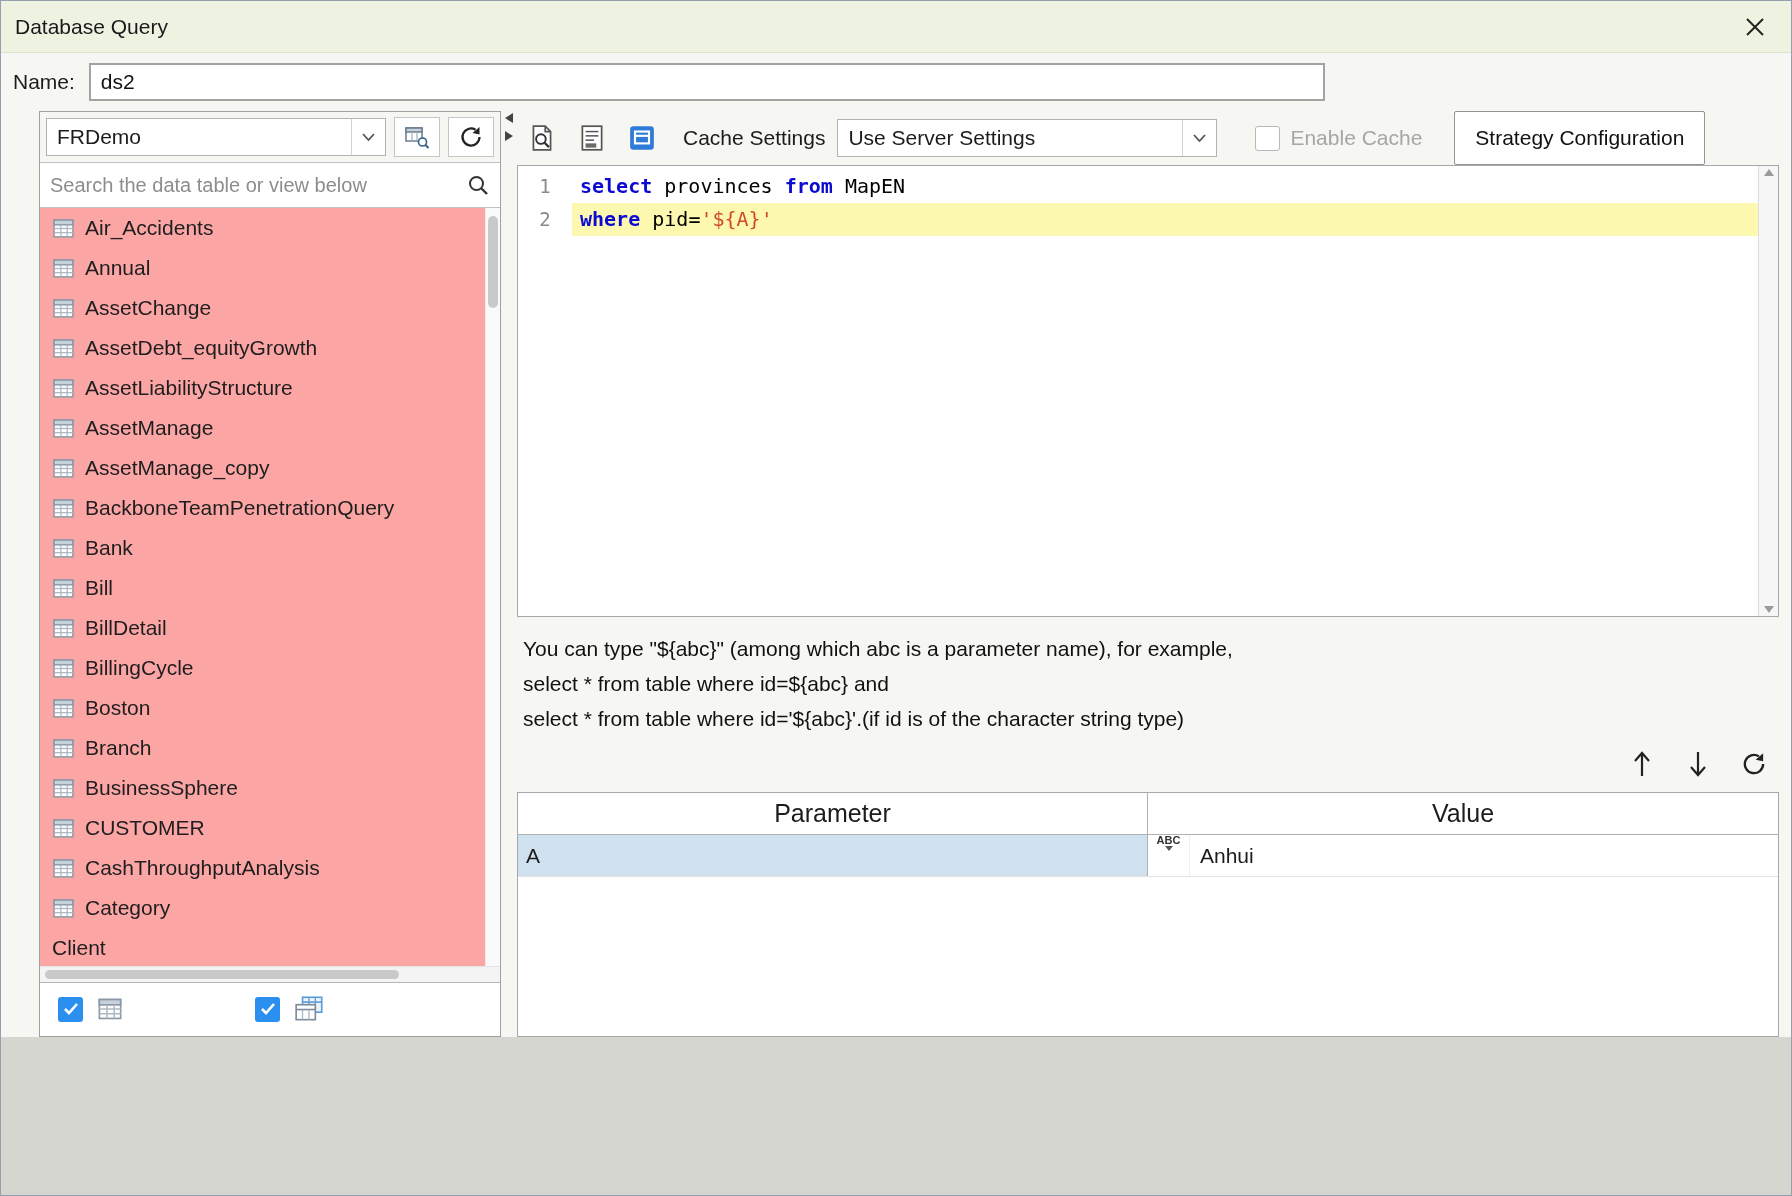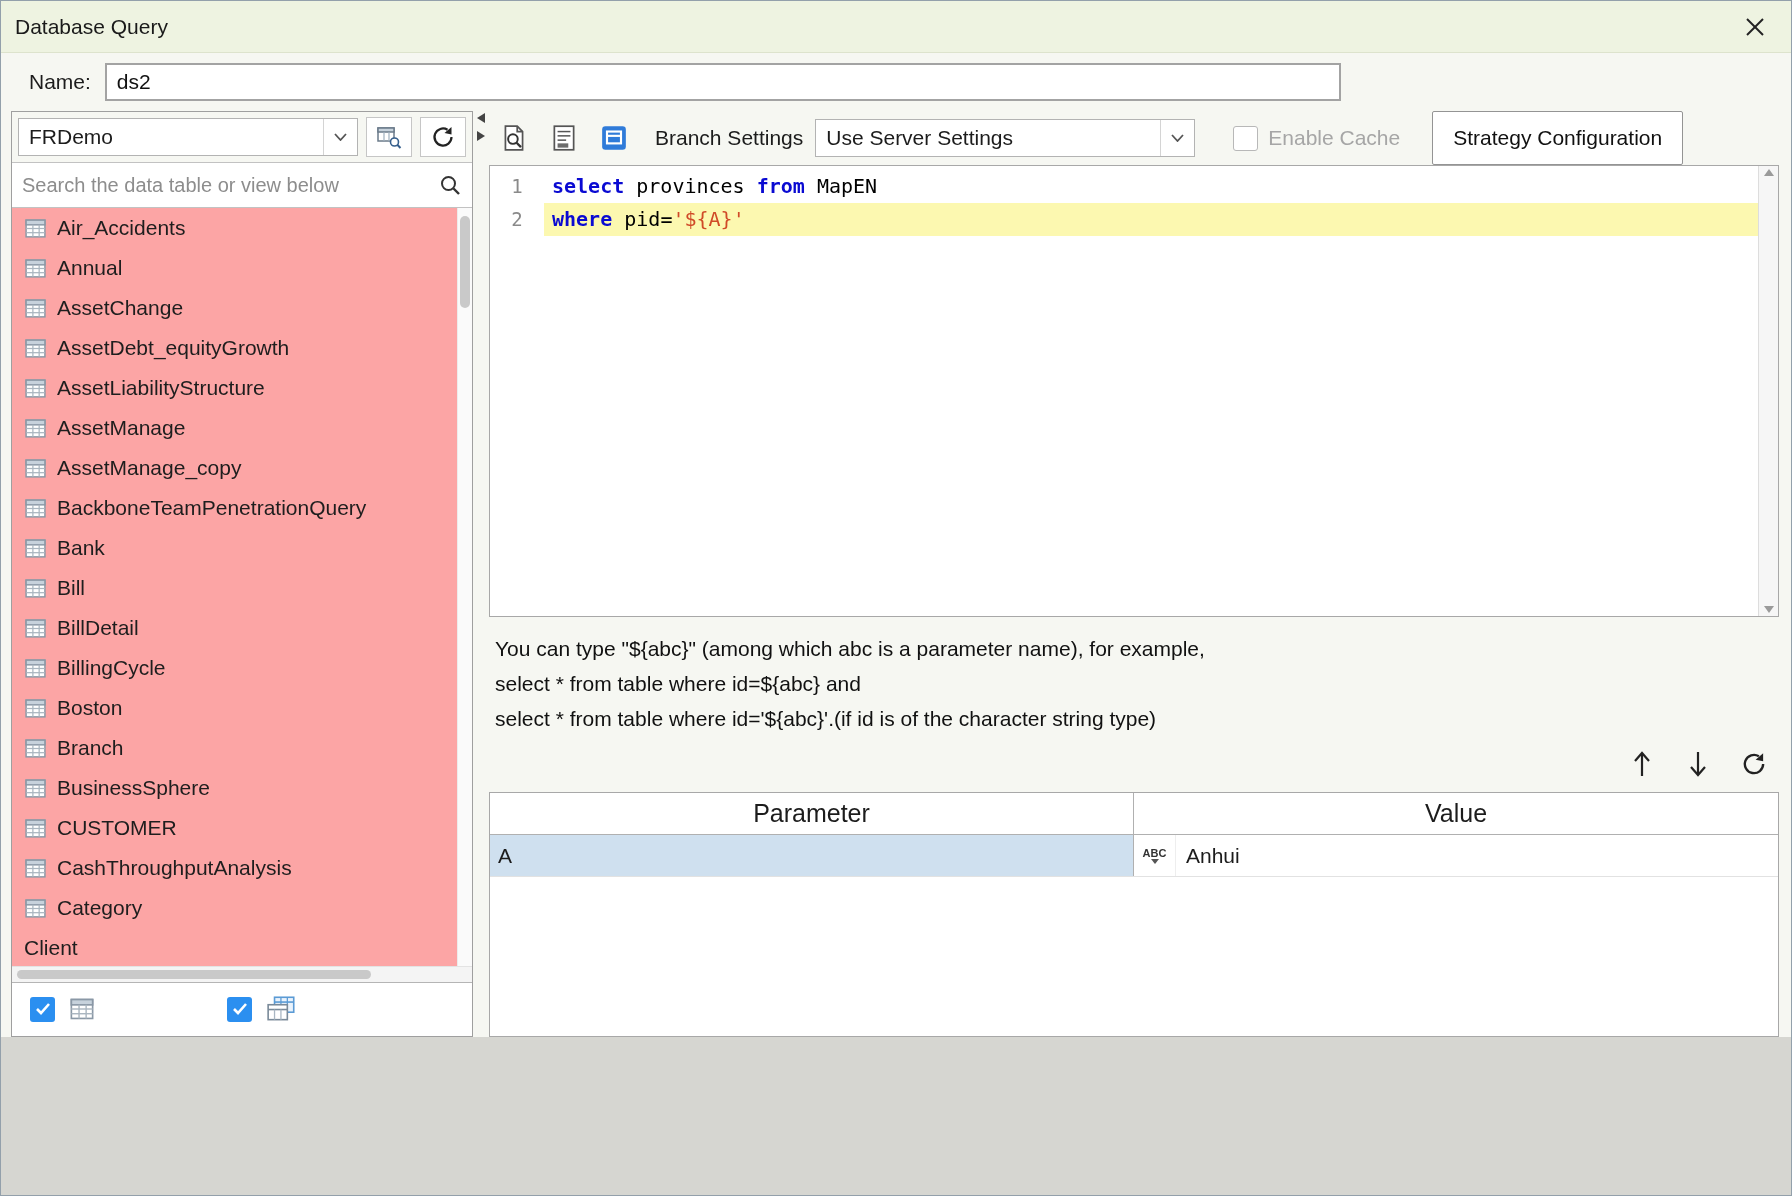--- a/index.html
+++ b/index.html
@@ -27,32 +27,32 @@
   }
   .close-btn {
     margin-left: auto; width: 44px; height: 44px;
     display: flex; align-items: center; justify-content: center;
     cursor: pointer;
   }
   
   .name-row {
     height: 58px; flex: 0 0 58px;
     display: flex; align-items: center;
-    padding: 0 28px; gap: 14px;
+    padding: 0 12px; gap: 14px;
     font-size: 21px;
   }
   .name-row input {
     width: 1236px; height: 38px;
     border: 2px solid #a3a3a3; background: #fff;
     font-family: "Liberation Sans", sans-serif;
     font-size: 21px; padding: 0 10px; color: #111;
     outline: none;
   }
   
-  .body { flex: 1 1 auto; display: flex; padding: 0 12px 0 10px; min-height: 0; }
+  .body { flex: 1 1 auto; display: flex; padding: 0 12px 0 10px; min-height: 0; margin-left: 28px; }
 
   
   .left-panel {
     width: 462px; flex: 0 0 462px;
     border: 1px solid #9f9f9f; background: #fff;
     display: flex; flex-direction: column; min-height: 0;
   }
   .lp-toolbar {
     height: 50px; flex: 0 0 50px;
     background: #f6f7f2;
@@ -214,21 +214,21 @@
   .ph-value { flex: 1; }
   .param-row { height: 42px; flex: 0 0 42px; display: flex; border-bottom: 1px solid #e2e2e2; }
   .pr-name {
     width: 50%; border-right: 1px solid #b0b0b0;
     background: #cfe0ef; display: flex; align-items: center;
     padding-left: 8px; font-size: 21px;
   }
   .pr-value { flex: 1; display: flex; align-items: center; }
   .type-ico {
     width: 42px; height: 100%; display: flex; flex-direction: column;
-    align-items: center; justify-content: center; cursor: pointer;
+    align-items: center; cursor: pointer;
     border-right: 1px solid #eee;
   }
   .tico-txt { font-size: 11px; font-weight: bold; color: #333; line-height: 11px; }
   .pr-value .val-txt { font-size: 21px; padding-left: 10px; }
 
   
   .dlg-footer {
     height: 58px; flex: 0 0 58px;
     display: flex; align-items: center; justify-content: flex-end;
     gap: 20px; padding-right: 16px;
@@ -592,21 +592,21 @@
             <rect x="8" y="19" width="10" height="4" fill="#6b6b6b"></rect>
           </svg>
         </span>
         <span class="tool-ico">
           <svg width="28" height="28" viewBox="0 0 26 26">
             <rect x="2" y="2" width="22" height="22" rx="3" fill="#2f7bd9"></rect>
             <rect x="6.5" y="7" width="13" height="11" fill="none" stroke="#fff" stroke-width="2"></rect>
             <line x1="6.5" y1="11" x2="19.5" y2="11" stroke="#fff" stroke-width="2"></line>
           </svg>
         </span>
-        <span class="cache-label">Branch Settings</span>
+        <span class="cache-label">Cache Settings</span>
         <div class="select-box cache-select">
           <span>Use Server Settings</span>
           <span class="chev">
             <svg width="13" height="8" viewBox="0 0 13 8">
                 <polyline points="1,1 6.5,7 12,1" fill="none" stroke="#555" stroke-width="1.8"></polyline>
               </svg>
           </span>
         </div>
         <span class="enable-cache">
           <span class="checkbox empty"></span>

